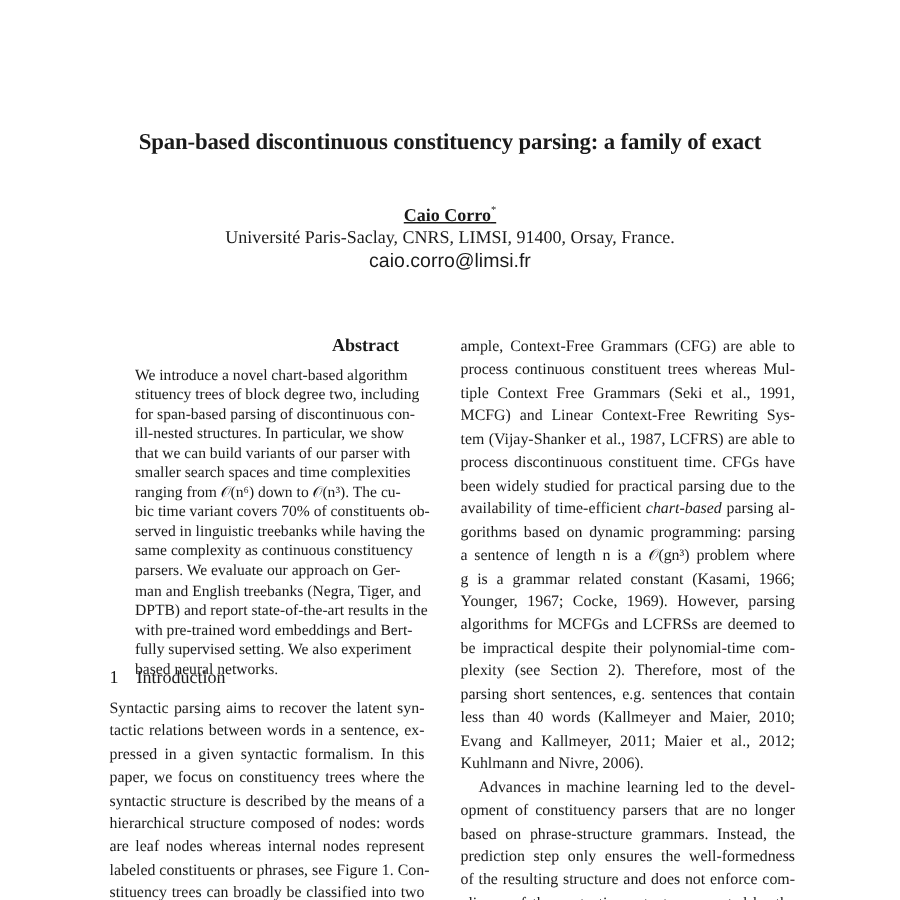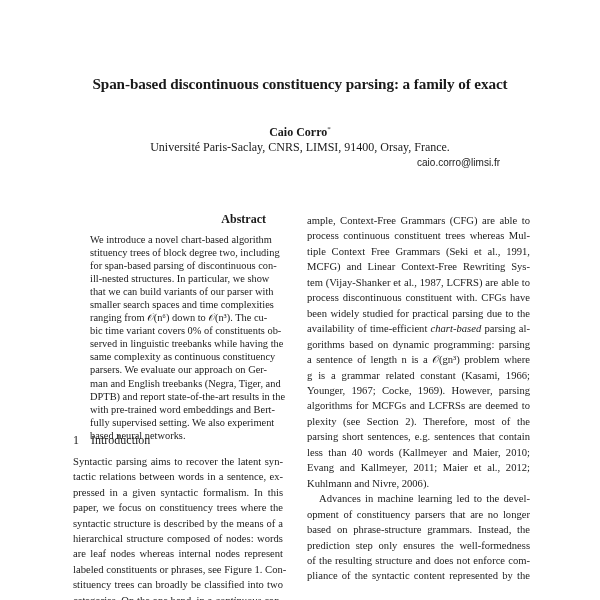--- a/index.html
+++ b/index.html
@@ -1,22 +1,22 @@
 <!DOCTYPE html>
 <html><head>
 <meta charset="utf-8">
 <style>
   html, body { margin: 0; padding: 0; background: #ffffff; }
   body { width: 600px; height: 600px; overflow: hidden; position: relative; font-family: "Liberation Serif", "DejaVu Serif", serif; color: #1a1a1a; }
-  .page { position: absolute; left: 0; top: 0; width: 600px; height: 472px; }
+  .page { position: absolute; left: 0; top: 11px; width: 600px; height: 472px; }
   .title { position: absolute; left: 40px; top: 74px; width: 520px; text-align: center; font-weight: bold; font-size: 15.2px; line-height: 19px; letter-spacing: -0.1px; }
   .author-block { position: absolute; left: 100px; top: 122px; width: 400px; text-align: center; font-size: 12px; line-height: 15px; }
-  .author-name { font-weight: bold; }
+  .author-name { font-weight: bold; text-decoration: underline; }
   .author-name sup { font-weight: normal; font-size: 7px; }
-  .email { font-family: "Liberation Sans", "DejaVu Sans", sans-serif; font-size: 10px; text-align: right; }
+  .email { font-family: "Liberation Sans", "DejaVu Sans", sans-serif; font-size: 13px; }
   .abstract-head { position: absolute; left: 90px; top: 212px; width: 176px; text-align: right; font-weight: bold; font-size: 12px; }
   .abstract-body { position: absolute; left: 90px; top: 233px; width: 177px; font-size: 10.4px; line-height: 13.05px; text-align: justify; }
   .section-head { position: absolute; left: 73px; top: 433px; font-weight: normal; font-size: 12px; }
   .section-head .num { display: inline-block; width: 18px; }
   .intro-body { position: absolute; left: 73px; top: 454px; width: 210px; font-size: 10.6px; line-height: 15.4px; text-align: justify; }
   .right-col { position: absolute; left: 307px; top: 213px; width: 223px; font-size: 10.6px; line-height: 15.45px; text-align: justify; }
   .line { display: block; white-space: nowrap; text-align-last: justify; }
   .line.last { text-align-last: left; }
   em { font-style: italic; }
 </style>
@@ -36,21 +36,21 @@
 
   <div class="abstract-head">Abstract</div>
   <div class="abstract-body" id="abstract-body">
       <span class="line">We introduce a novel chart-based algorithm</span>
       <span class="line">stituency trees of block degree two, including</span>
       <span class="line">for span-based parsing of discontinuous con-</span>
       <span class="line">ill-nested structures.  In particular, we show</span>
       <span class="line">that we can build variants of our parser with</span>
       <span class="line">smaller search spaces and time complexities</span>
       <span class="line">ranging from 𝒪(n⁶) down to 𝒪(n³).  The cu-</span>
-      <span class="line">bic time variant covers 0% of constituents ob-</span>
+      <span class="line">bic time variant covers 70% of constituents ob-</span>
       <span class="line">served in linguistic treebanks while having the</span>
       <span class="line">same complexity as continuous constituency</span>
       <span class="line">parsers.  We evaluate our approach on Ger-</span>
       <span class="line">man and English treebanks (Negra, Tiger, and</span>
       <span class="line">DPTB) and report state-of-the-art results in the</span>
       <span class="line">with pre-trained word embeddings and Bert-</span>
       <span class="line">fully supervised setting.  We also experiment</span>
       <span class="line last">based neural networks.</span>
     </div>
 
@@ -70,28 +70,29 @@
       <span class="line">categories. On the one hand, in a <em>continuous</em> con-</span>
     </div>
 
   <div class="right-col">
     <div id="right-p1">
         <span class="line">ample, Context-Free Grammars (CFG) are able to</span>
         <span class="line">process continuous constituent trees whereas Mul-</span>
         <span class="line">tiple Context Free Grammars (Seki et al., 1991,</span>
         <span class="line">MCFG) and Linear Context-Free Rewriting Sys-</span>
         <span class="line">tem (Vijay-Shanker et al., 1987, LCFRS) are able to</span>
-        <span class="line">process discontinuous constituent with. CFGs have</span>
+        <span class="line">process discontinuous constituent time. CFGs have</span>
         <span class="line">been widely studied for practical parsing due to the</span>
         <span class="line">availability of time-efficient <em>chart-based</em> parsing al-</span>
         <span class="line">gorithms based on dynamic programming: parsing</span>
         <span class="line">a sentence of length n is a 𝒪(gn³) problem where</span>
         <span class="line">g is a grammar related constant (Kasami, 1966;</span>
         <span class="line">Younger, 1967; Cocke, 1969).  However, parsing</span>
         <span class="line">algorithms for MCFGs and LCFRSs are deemed to</span>
+        <span class="line">be impractical despite their polynomial-time com-</span>
         <span class="line">plexity (see Section 2).  Therefore, most of the</span>
         <span class="line">parsing short sentences, e.g. sentences that contain</span>
         <span class="line">less than 40 words (Kallmeyer and Maier, 2010;</span>
         <span class="line">Evang and Kallmeyer, 2011; Maier et al., 2012;</span>
         <span class="line last">Kuhlmann and Nivre, 2006).</span>
       </div>
     <div id="right-p2">
         <span class="line" style="text-indent: 12px;">Advances in machine learning led to the devel-</span>
         <span class="line">opment of constituency parsers that are no longer</span>
         <span class="line">based on phrase-structure grammars. Instead, the</span>

